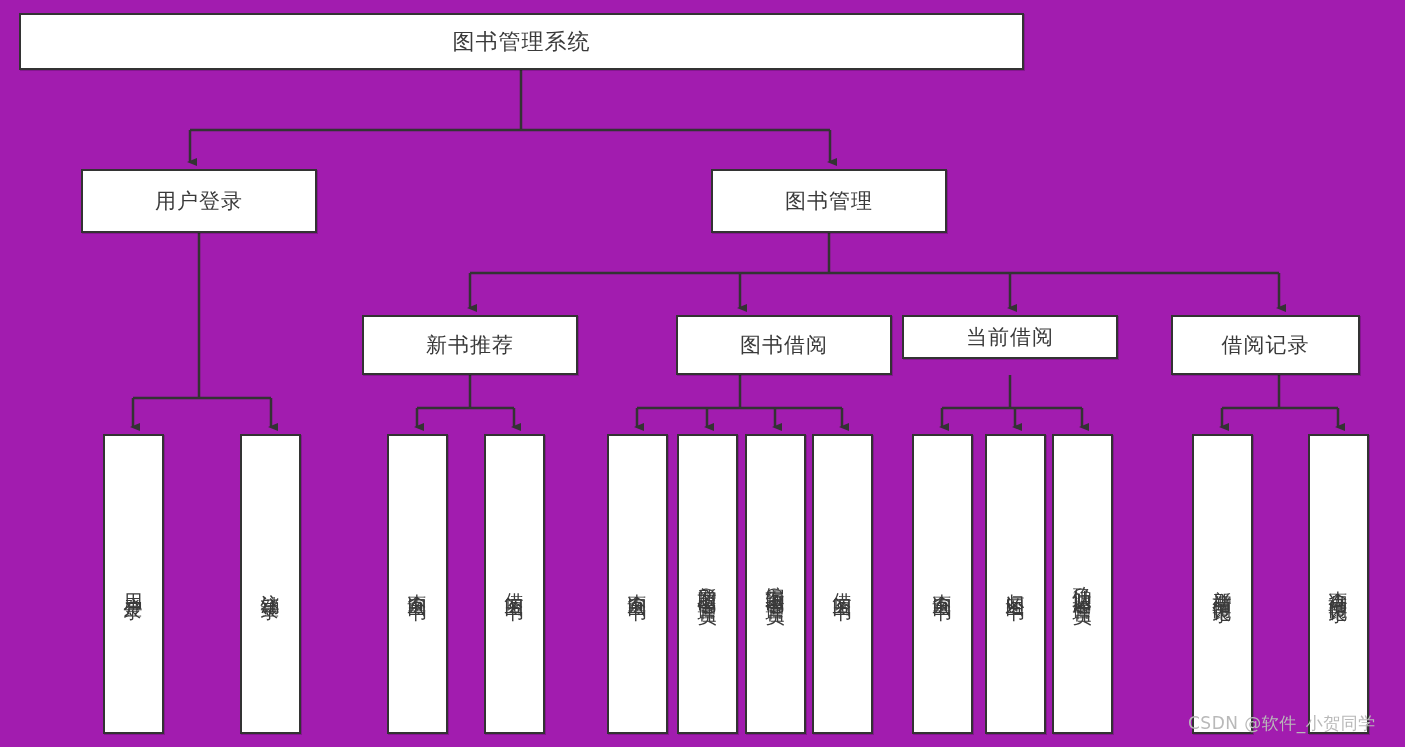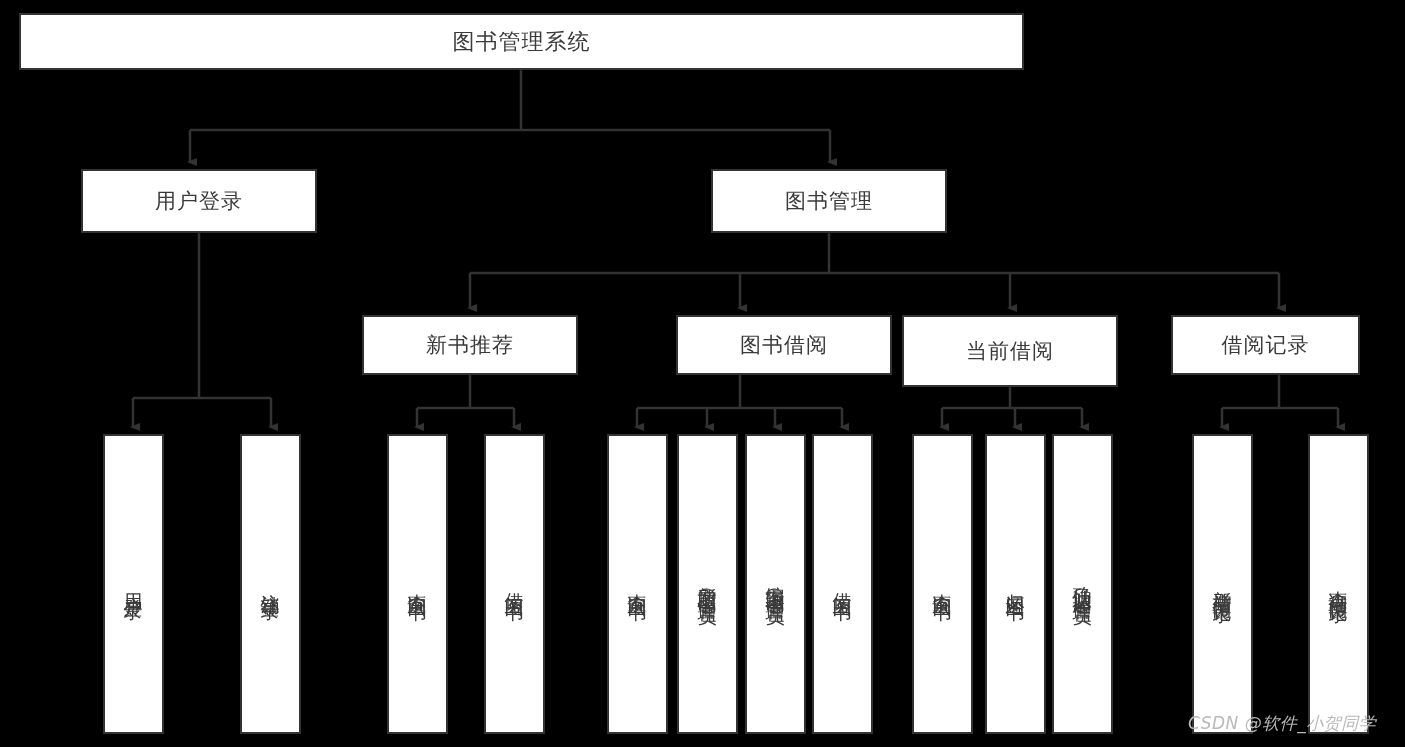--- a/index.html
+++ b/index.html
@@ -1,20 +1,20 @@
 <!DOCTYPE html>
 <html><head>
 <meta charset="utf-8">
 <style>
   html,body{margin:0;padding:0;background:#ffffff;}
   body{
     font-family:"DejaVu Sans","Liberation Sans",sans-serif;
     width:1405px;height:747px;overflow:hidden;position:relative;
   }
-  #diagram-root{position:relative;width:1405px;height:747px;background:#000000;}
+  #diagram-root{position:relative;width:1405px;height:747px;background:#a21caf;}
   svg#diagram-svg{position:absolute;left:0;top:0;width:1405px;height:747px;display:block;}
 
   .node-box{
     position:absolute;
     background:#ffffff;
     border:2px solid #333333;
     box-sizing:border-box;
     box-shadow:1px 1px 0 rgba(0,0,0,0.18);
   }
   .node-label-h{
@@ -35,21 +35,20 @@
   }
   .root-label{font-size:22px;}
   #watermark{
     position:absolute;
     left:1188px;top:712px;
     font-size:17px;
     color:#b9b9b9;
     white-space:nowrap;
     pointer-events:none;
     letter-spacing:0.5px;
-    font-style:italic;
   }
 </style>
 </head>
 <body>
 
 <div id="diagram-root">
 
   <svg id="diagram-svg" viewBox="0 0 1405 747" xmlns="http://www.w3.org/2000/svg">
     <defs>
       <marker id="arrowhead" markerWidth="10" markerHeight="10" refX="4" refY="7" orient="auto" markerUnits="userSpaceOnUse">
@@ -122,21 +121,21 @@
   <div class="node-box" id="node-l2-1" style="left: 711px; top: 169px; width: 236px; height: 64px;">
     <div class="node-label-h">图书管理</div>
   </div>
 
   <div class="node-box" id="node-l3-0" style="left: 362px; top: 315px; width: 216px; height: 60px;">
     <div class="node-label-h">新书推荐</div>
   </div>
   <div class="node-box" id="node-l3-1" style="left: 632px; top: 315px; width: 216px; height: 60px; margin-left: 44px;">
     <div class="node-label-h">图书借阅</div>
   </div>
-  <div class="node-box" id="node-l3-2" style="left: 902px; top: 315px; width: 216px; height: 72px;">
+  <div class="node-box" id="node-l3-2" style="left: 902px; top: 315px; width: 216px; height: 44px;">
     <div class="node-label-h">当前借阅</div>
   </div>
   <div class="node-box" id="node-l3-3" style="left: 1171px; top: 315px; width: 189px; height: 60px;">
     <div class="node-label-h">借阅记录</div>
   </div>
 
   <div class="node-box" id="node-leaf-0" style="left: 103px; top: 434px; width: 61px; height: 300px;">
     <div class="node-label-v">用户登录</div>
   </div>
   <div class="node-box" id="node-leaf-1" style="left: 240px; top: 434px; width: 61px; height: 300px;">

